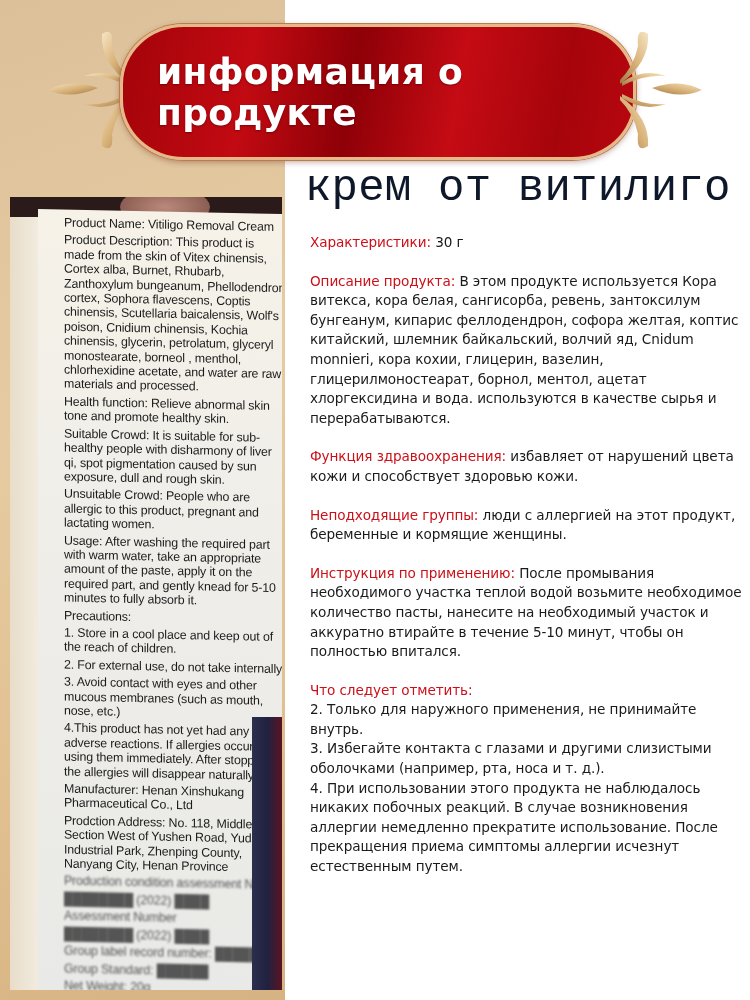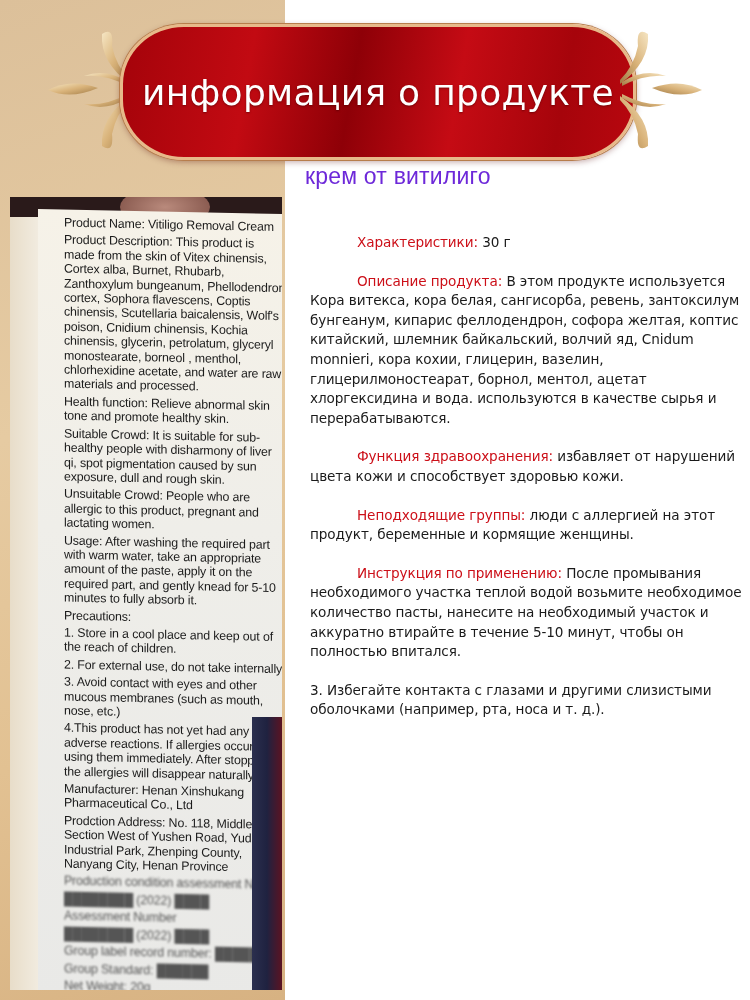--- a/index.html
+++ b/index.html
@@ -16,23 +16,24 @@
   .banner-wrap { position: absolute; left: 40px; top: 14px; width: 670px; height: 140px; }
   .banner {
     position: absolute; left: 80px; top: 10px; width: 510px; height: 130px;
     background: linear-gradient(100deg, #a4030a 0%, #c20a12 25%, #8e0007 45%, #c50b14 65%, #a6040b 85%, #b8070f 100%);
     border-radius: 64px / 60px;
     border: 3px solid #e7b98a;
     box-shadow: 0 0 0 1px #b77d4c, 0 2px 6px rgba(80,0,0,0.35);
     display: flex; align-items: center; justify-content: center;
   }
   .banner-title {
-    color: #ffffff; font-family: "DejaVu Sans", sans-serif; font-weight: normal;
+    color: #ffffff; font-family: "DejaVu Sans", sans-serif; font-weight: bold;
     font-size: 36px; letter-spacing: 0.3px;
     text-shadow: 0 1px 2px rgba(60,0,0,0.5);
+    margin-left: 34px;
   }
   .ornament { position: absolute; top: 8px; width: 90px; height: 136px; }
   .ornament.left { left: 0; }
   .ornament.right { right: 0; transform: scaleX(-1); }
 
   
   .photo {
     position: absolute; left: 10px; top: 197px; width: 272px; height: 793px;
     background: #2a1a1a; overflow: hidden;
   }
@@ -59,30 +60,30 @@
   .label p {
     margin: 0 0 3px 0; font-family: "Liberation Sans", sans-serif;
     font-size: 12.4px; line-height: 14.4px; color: #1b1b1b;
     letter-spacing: -0.15px;
   }
   .label p.blur { filter: blur(1.3px); color: #555; }
 
   
   .product-title {
     position: absolute; left: 305px; top: 163px;
-    font-family: Liberation Sans, sans-serif; font-size: 23px; color: #6d28d9;
+    font-family: Liberation Mono, monospace; font-size: 44px; color: #0f172a;
     letter-spacing: 0.2px;
   }
   .content {
     position: absolute; left: 310px; top: 233px; width: 440px;
     font-family: "DejaVu Sans", sans-serif; font-size: 13.6px; line-height: 19.6px;
     color: #1a1a1a; letter-spacing: -0.1px;
   }
   .section { margin: 0 0 19px 0; }
-  .section .lbl { color: #cc0f18; margin-left: 47px; }
+  .section .lbl { color: #cc0f18; }
   .notes .lbl { color: #cc0f18; display: block; }
   .notes .item { display: block; }
 </style>
 </head>
 <body>
 
 <div class="left-panel"></div>
 
 <div class="banner-wrap">
   <svg class="ornament left" viewBox="0 0 90 136">
@@ -152,15 +153,18 @@
   <div class="section">
     <span class="lbl">Функция здравоохранения:</span><span> избавляет от нарушений цвета кожи и способствует здоровью кожи.</span>
   </div>
   <div class="section">
     <span class="lbl">Неподходящие группы:</span><span> люди с аллергией на этот продукт, беременные и кормящие женщины.</span>
   </div>
   <div class="section">
     <span class="lbl">Инструкция по применению:</span><span> После промывания необходимого участка теплой водой возьмите необходимое количество пасты, нанесите на необходимый участок и аккуратно втирайте в течение 5-10 минут, чтобы он полностью впитался.</span>
   </div>
   <div class="section notes">
+    <span class="lbl">Что следует отметить:</span>
+    <span class="item">2. Только для наружного применения, не принимайте внутрь.</span>
     <span class="item">3. Избегайте контакта с глазами и другими слизистыми оболочками (например, рта, носа и т. д.).</span>
+    <span class="item">4. При использовании этого продукта не наблюдалось никаких побочных реакций. В случае возникновения аллергии немедленно прекратите использование. После прекращения приема симптомы аллергии исчезнут естественным путем.</span>
   </div>
 </div>
 
 </body></html>

